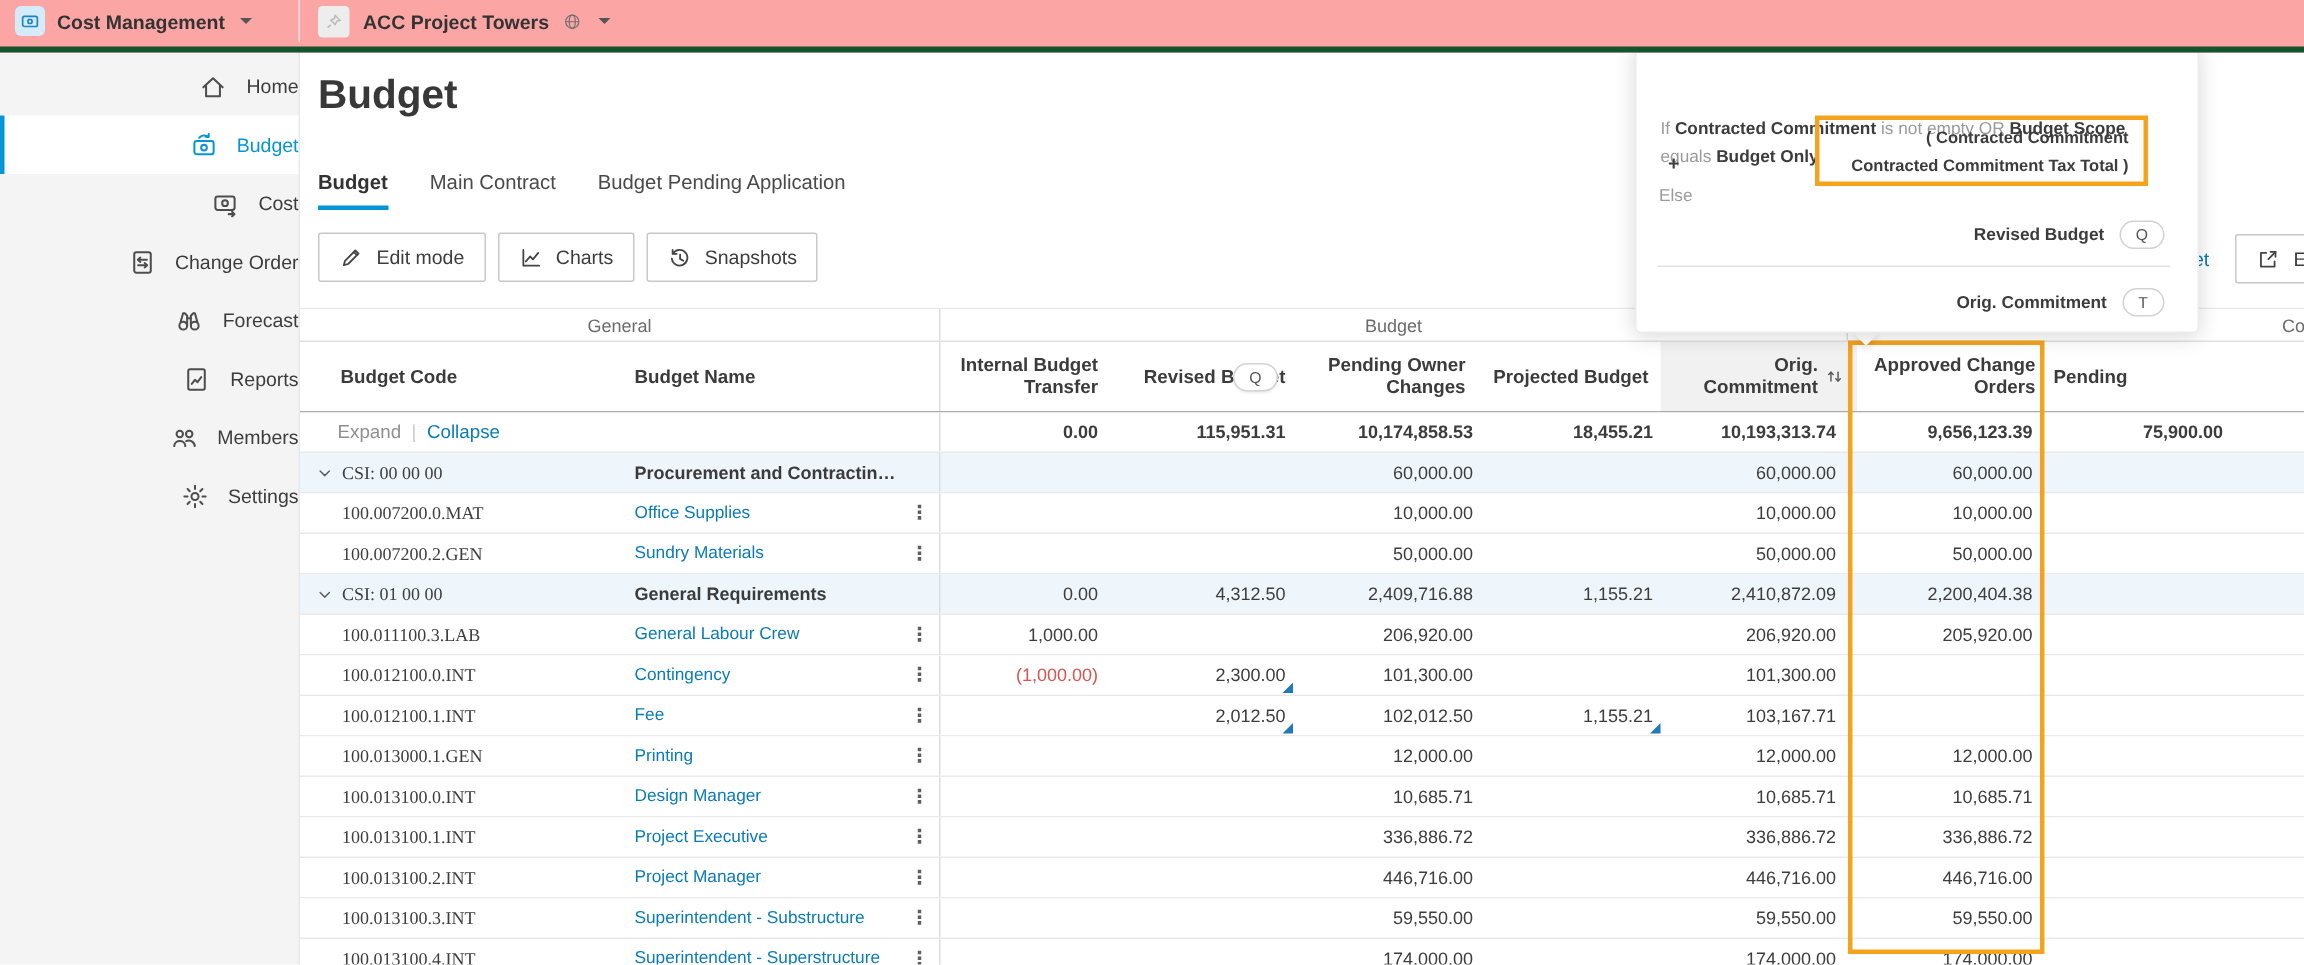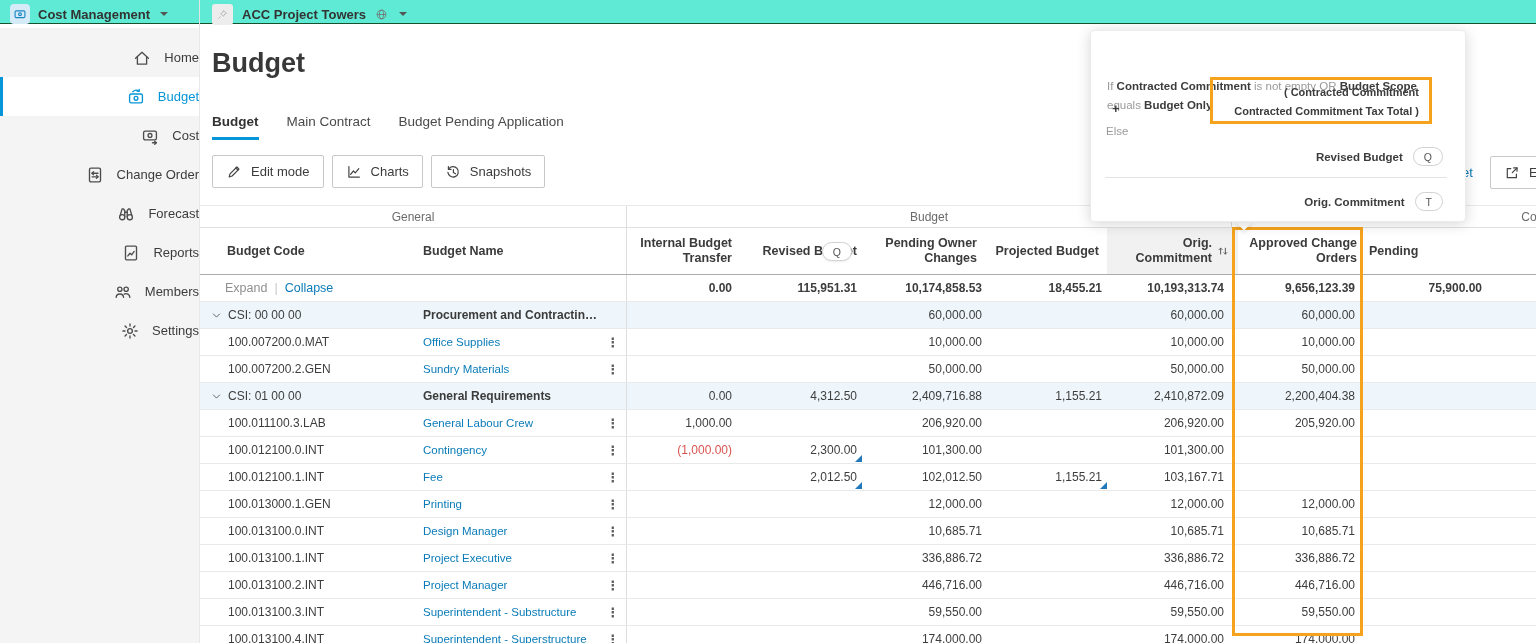--- a/index.html
+++ b/index.html
@@ -1,21 +1,21 @@
 <!DOCTYPE html>
 <html><head>
 <meta charset="utf-8">
 <style>
   * { margin:0; padding:0; box-sizing:border-box; }
   html,body { width:1536px; height:643px; }
   body { font-family:"Liberation Sans","DejaVu Sans",sans-serif; color:#3c3c3c; background:#fff; }
   #root { position:relative; width:1536px; height:643px; overflow:hidden; background:#fff; }
 
   
-  .topbar { position:absolute; left:0; top:0; width:1536px; height:24px; background:#5eead4; border-bottom:1px solid #14532d; z-index:20; }
+  .topbar { position:absolute; left:0; top:0; width:1536px; height:35px; background:#fca5a5; border-bottom:4px solid #14532d; z-index:20; }
   .brand { position:absolute; left:10px; top:0; height:28px; display:flex; align-items:center; gap:8px; cursor:pointer; }
   .brand-logo { width:20px; height:20px; border-radius:4px; background:#d6ebf8; color:#1a87c2; display:flex; align-items:center; justify-content:center; }
   .brand-logo svg { width:14px; height:14px; fill:none; stroke:currentColor; stroke-width:1.3; }
   .brand-name { font-size:13px; font-weight:700; color:#333; }
   .tb-caret { width:0; height:0; border-left:4px solid transparent; border-right:4px solid transparent; border-top:4.5px solid #555; margin-left:2px; }
   .tb-divider { position:absolute; left:199px; top:0; width:1px; height:28px; background:#e3e3e3; }
   .project { position:absolute; left:212px; top:0; height:28px; display:flex; align-items:center; gap:9px; cursor:pointer; }
   .proj-thumb { width:21px; height:21px; border-radius:3px; background:#ededed; color:#b9b9b9; display:flex; align-items:center; justify-content:center; }
   .proj-thumb svg { width:13px; height:13px; fill:none; stroke:currentColor; stroke-width:1.2; }
   .proj-name { font-size:13px; font-weight:700; color:#333; }
@@ -68,21 +68,21 @@
 
   .totrow { display:flex; height:27px; align-items:center; border-bottom:1px solid #e9e9e9; background:#fff; font-size:12px; font-weight:700; }
   .expand-cell { padding-left:25px; font-weight:400; font-size:12.5px; display:flex; align-items:center; }
   .expand-link { color:#8f8f8f; cursor:pointer; }
   .exp-sep { color:#c9c9c9; margin:0 7px; font-weight:400; }
   .collapse-link { color:#0a7bb8; cursor:pointer; }
 
   .brow { display:flex; height:27px; align-items:center; border-bottom:1px solid #e9e9e9; background:#fff; font-size:12px; color:#3d3d3d; }
   .brow.group { background:#eef6fb; }
   .cell { height:100%; display:flex; align-items:center; position:relative; }
-  .code-cell { padding-left:28px; }
+  .code-cell { padding-left:28px;font-family:Liberation Serif, serif; }
   .brow.group .code-cell { padding-left:11px; }
   .chev { display:flex; color:#5f5f5f; margin-right:6px; }
   .chev svg { width:11px; height:11px; fill:none; stroke:currentColor; stroke-width:1.4; stroke-linecap:round; stroke-linejoin:round; }
   .name-cell { padding-left:3px; font-size:11.5px; overflow:hidden; }
   .name-cell .nm { white-space:nowrap; overflow:hidden; text-overflow:ellipsis; display:block; width:100%; }
   .brow.group .name-cell .nm { font-weight:700; color:#3b3b3b; font-size:12px; }
   .brow.item .name-cell .nm { color:#0a7bb8; cursor:pointer; }
   .menu-cell { justify-content:center; color:#5f5f5f; font-size:13px; cursor:pointer; font-weight:700; }
   .val { justify-content:flex-end; padding-right:8px; }
   .val.neg { color:#d9534f; }

